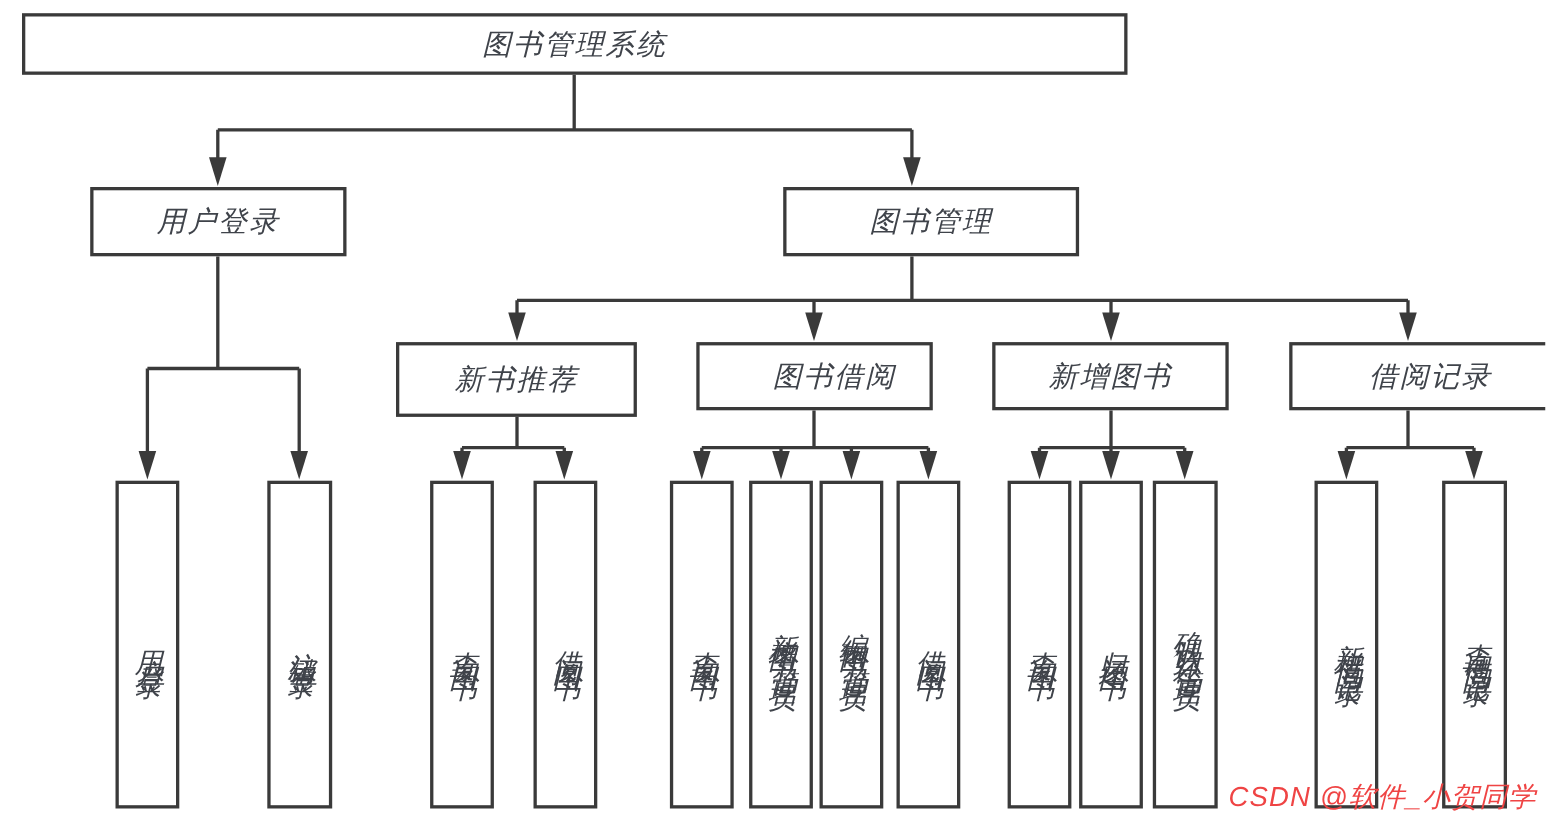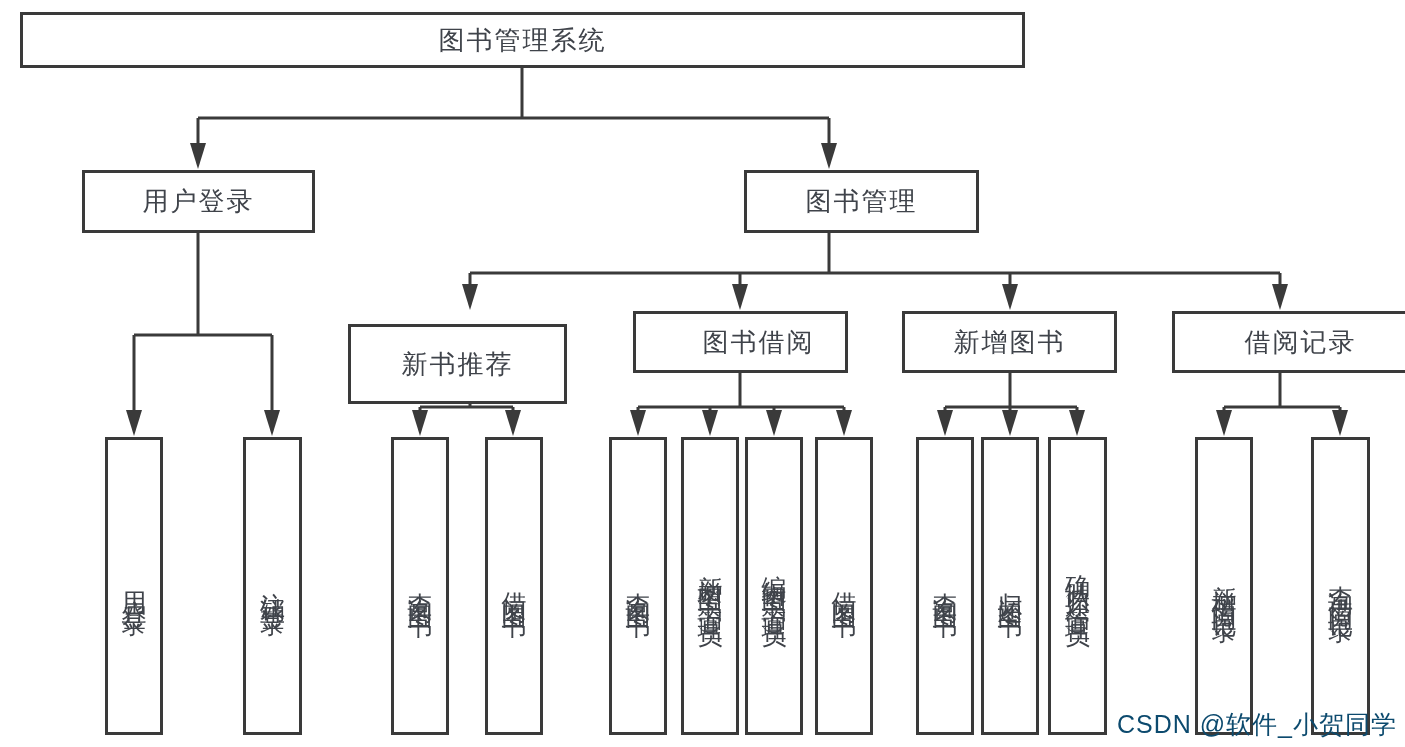--- a/index.html
+++ b/index.html
@@ -3,20 +3,21 @@
 <meta charset="utf-8">
 <style>
   html, body { margin: 0; padding: 0; background: #ffffff; }
   .canvas {
     position: relative;
     width: 1405px;
     height: 747px;
     background: #ffffff;
     overflow: hidden;
     font-family: "Liberation Sans", "DejaVu Sans", sans-serif;
+    font-style: italic;
   }
   svg.connectors {
     position: absolute;
     left: 0; top: 0;
     width: 1405px; height: 747px;
   }
   svg.connectors path {
     fill: none;
     stroke: #3a3a3a;
     stroke-width: 3;
@@ -39,21 +40,21 @@
     writing-mode: vertical-rl;
     text-orientation: mixed;
     font-size: 25px;
     letter-spacing: 7px;
     line-height: 1;
   }
   .watermark {
     position: absolute;
     right: 8px;
     bottom: 6px;
-    color: #0c4a6e;
+    color: #ef4444;
     font-size: 25px;
     letter-spacing: 1px;
     white-space: nowrap;
   }
 </style>
 </head>
 <body>
 
 <div class="canvas">
 
@@ -107,25 +108,25 @@
     </g>
   </svg>
 
   <div class="node" style="left:20px; top:12px; width:1005px; height:56px;">
     <span>图书管理系统</span>
   </div>
 
   <div class="node" style="left:82px; top:170px; width:233px; height:63px;">
     <span>用户登录</span>
   </div>
-  <div class="node" style="left:712px; top:170px; width:235px; height:63px;margin-left:32px;">
+  <div class="node" style="left:712px; top:170px; width:269px; height:63px;">
     <span>图书管理</span>
   </div>
 
-  <div class="node" style="left:348px; top:311px; width:219px; height:80px;margin-top:13px;">
+  <div class="node" style="left:360px; top:311px; width:219px; height:68px;">
     <span>新书推荐</span>
   </div>
   <div class="node" style="left:633px; top:311px; width:215px; height:62px;padding-left:36px;">
     <span>图书借阅</span>
   </div>
   <div class="node" style="left:902px; top:311px; width:215px; height:62px;">
     <span>新增图书</span>
   </div>
   <div class="node" style="left:1172px; top:311px; width:257px; height:62px;">
     <span>借阅记录</span>

